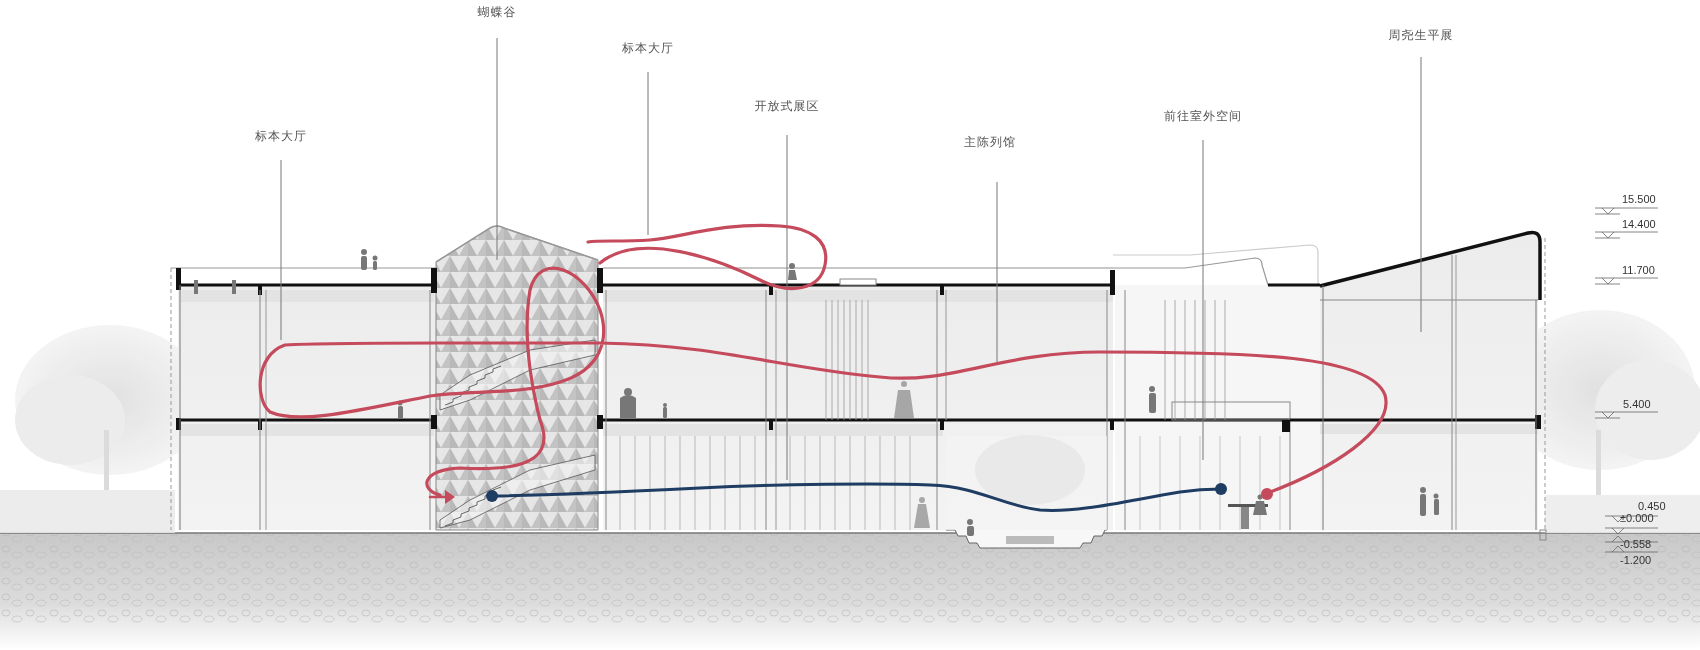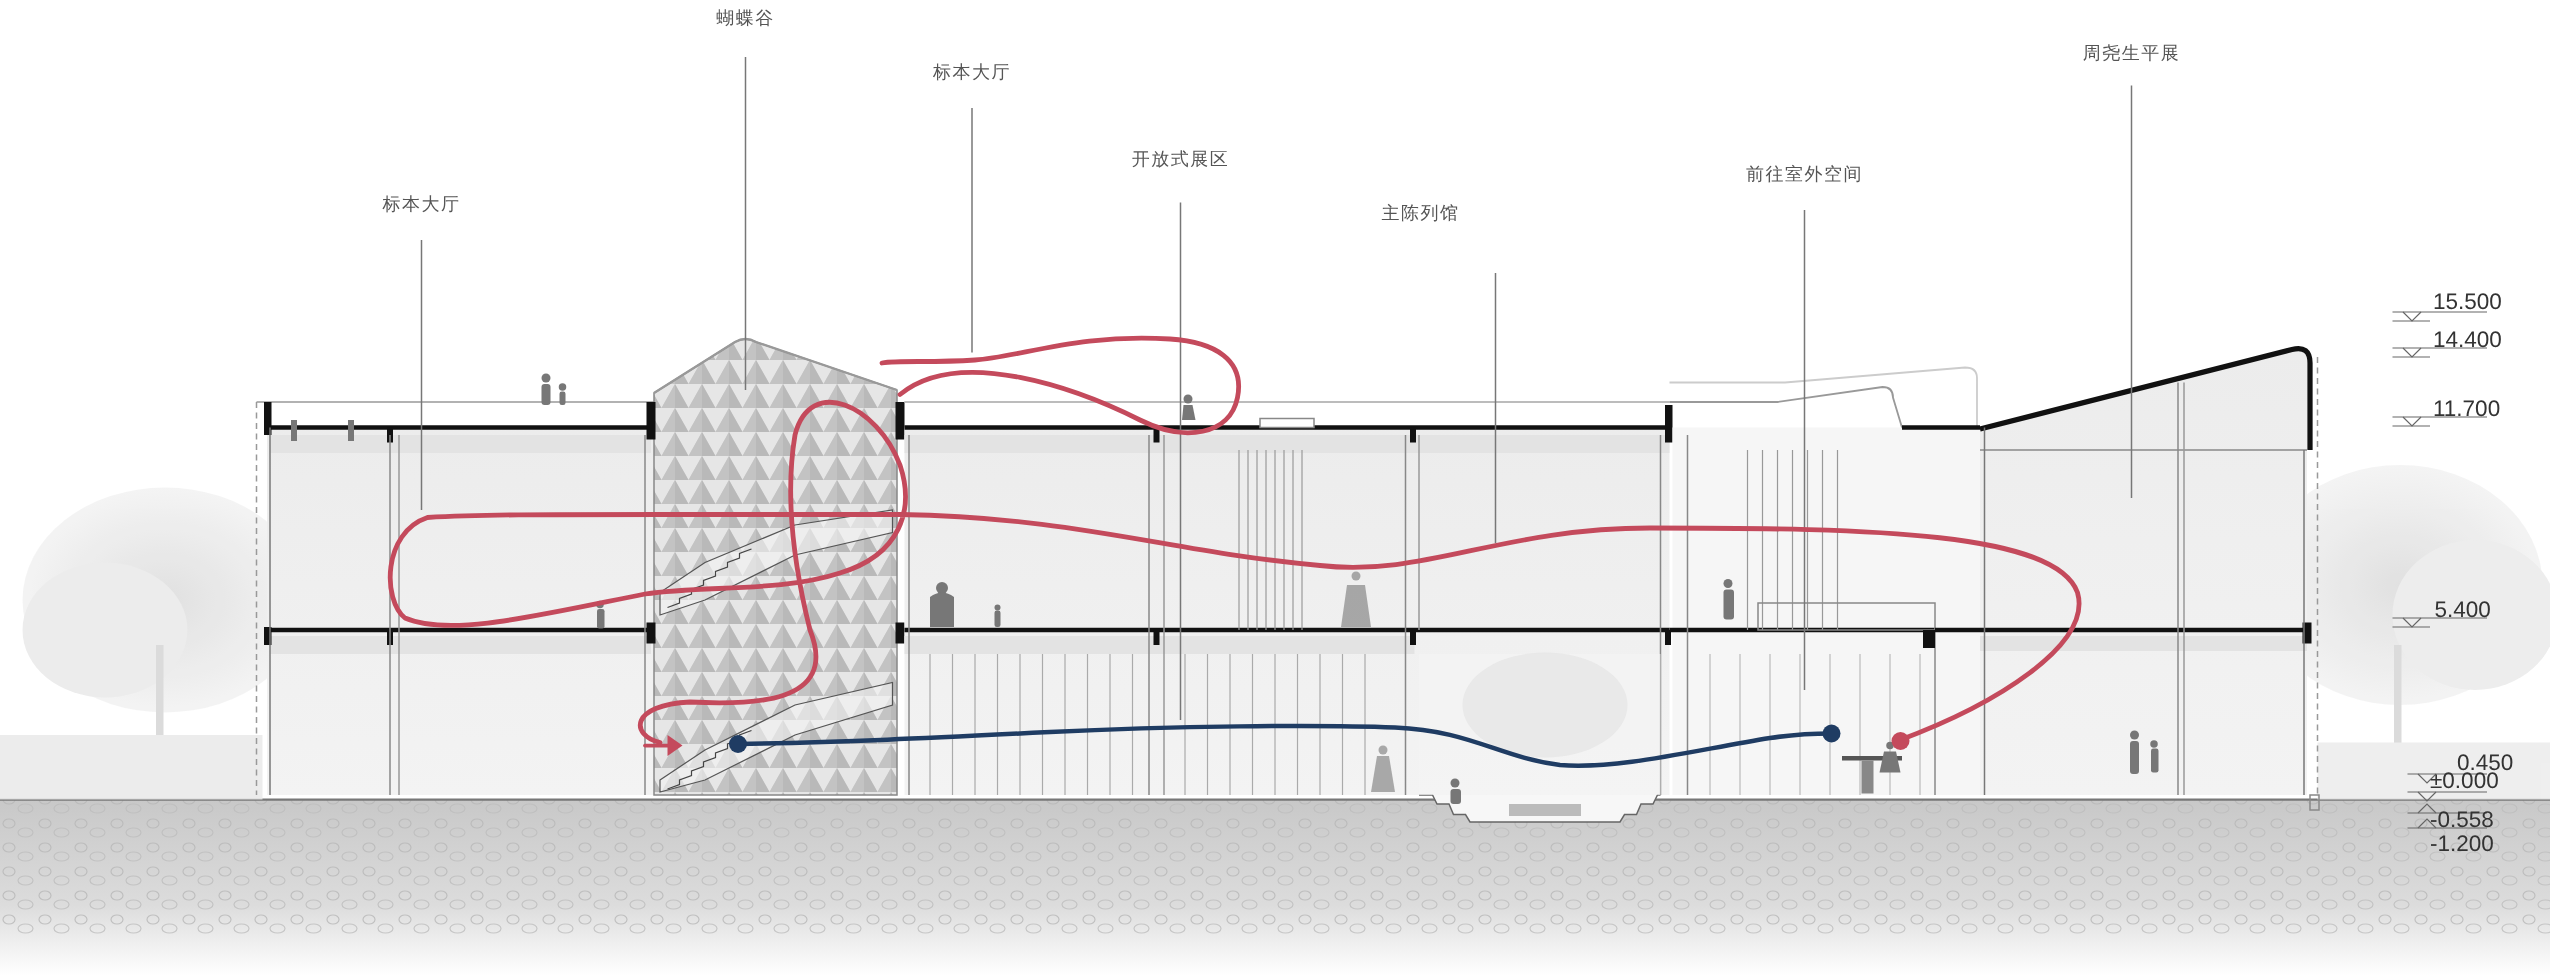--- a/index.html
+++ b/index.html
@@ -1,21 +1,21 @@
 <!DOCTYPE html>
 <html><head>
 <meta charset="utf-8">
 <style>
   html, body { margin: 0; padding: 0; background: #ffffff; }
   body { width: 1700px; height: 650px; position: relative; overflow: hidden;
          font-family: "DejaVu Sans", "Liberation Sans", sans-serif; }
   #stage { position: absolute; left: 0; top: 0; width: 1700px; height: 650px; }
   .label { position: absolute; font-size: 12px; color: #555; white-space: nowrap;
            transform: translateX(-50%); letter-spacing: 1px; }
-  .elev { position: absolute; font-size: 15px; color: #333; white-space: nowrap;
+  .elev { position: absolute; font-size: 11px; color: #333; white-space: nowrap;
           font-family: "Liberation Sans", sans-serif; }
 </style>
 </head>
 <body>
 
 <div id="stage">
 <svg width="1700" height="650" viewBox="0 0 1700 650" xmlns="http://www.w3.org/2000/svg">
   <defs>
     <linearGradient id="groundGrad" x1="0" y1="0" x2="0" y2="1">
       <stop offset="0" stop-color="#c8c8c8"></stop>
@@ -311,21 +311,21 @@
     <polyline points="1612,552 1618,546 1624,552"></polyline>
         <line x1="1605" y1="552" x2="1658" y2="552"></line>
   </g>
 </svg>
 
 
 <div class="label" style="left:281px; top:128px;">标本大厅</div>
 <div class="label" style="left:497px; top:4px;">蝴蝶谷</div>
 <div class="label" style="left:648px; top:40px;">标本大厅</div>
 <div class="label" style="left:787px; top:98px;">开放式展区</div>
-<div class="label" style="left:947px; top:134px;">主陈列馆</div>
+<div class="label" style="left:990px; top:134px;">主陈列馆</div>
 <div class="label" style="left:1203px; top:108px;">前往室外空间</div>
 <div class="label" style="left:1421px; top:27px;">周尧生平展</div>
 
 <div class="elev" style="left:1622px; top:193px;">15.500</div>
 <div class="elev" style="left:1622px; top:218px;text-align:right;">14.400</div>
 <div class="elev" style="left:1622px; top:264px;">11.700</div>
 <div class="elev" style="left:1623px; top:398px;">5.400</div>
 <div class="elev" style="left:1622px; top:500px;margin-left:16px;">0.450</div>
 <div class="elev" style="left:1620px; top:512px;">±0.000</div>
 <div class="elev" style="left:1620px; top:538px;">-0.558</div>

